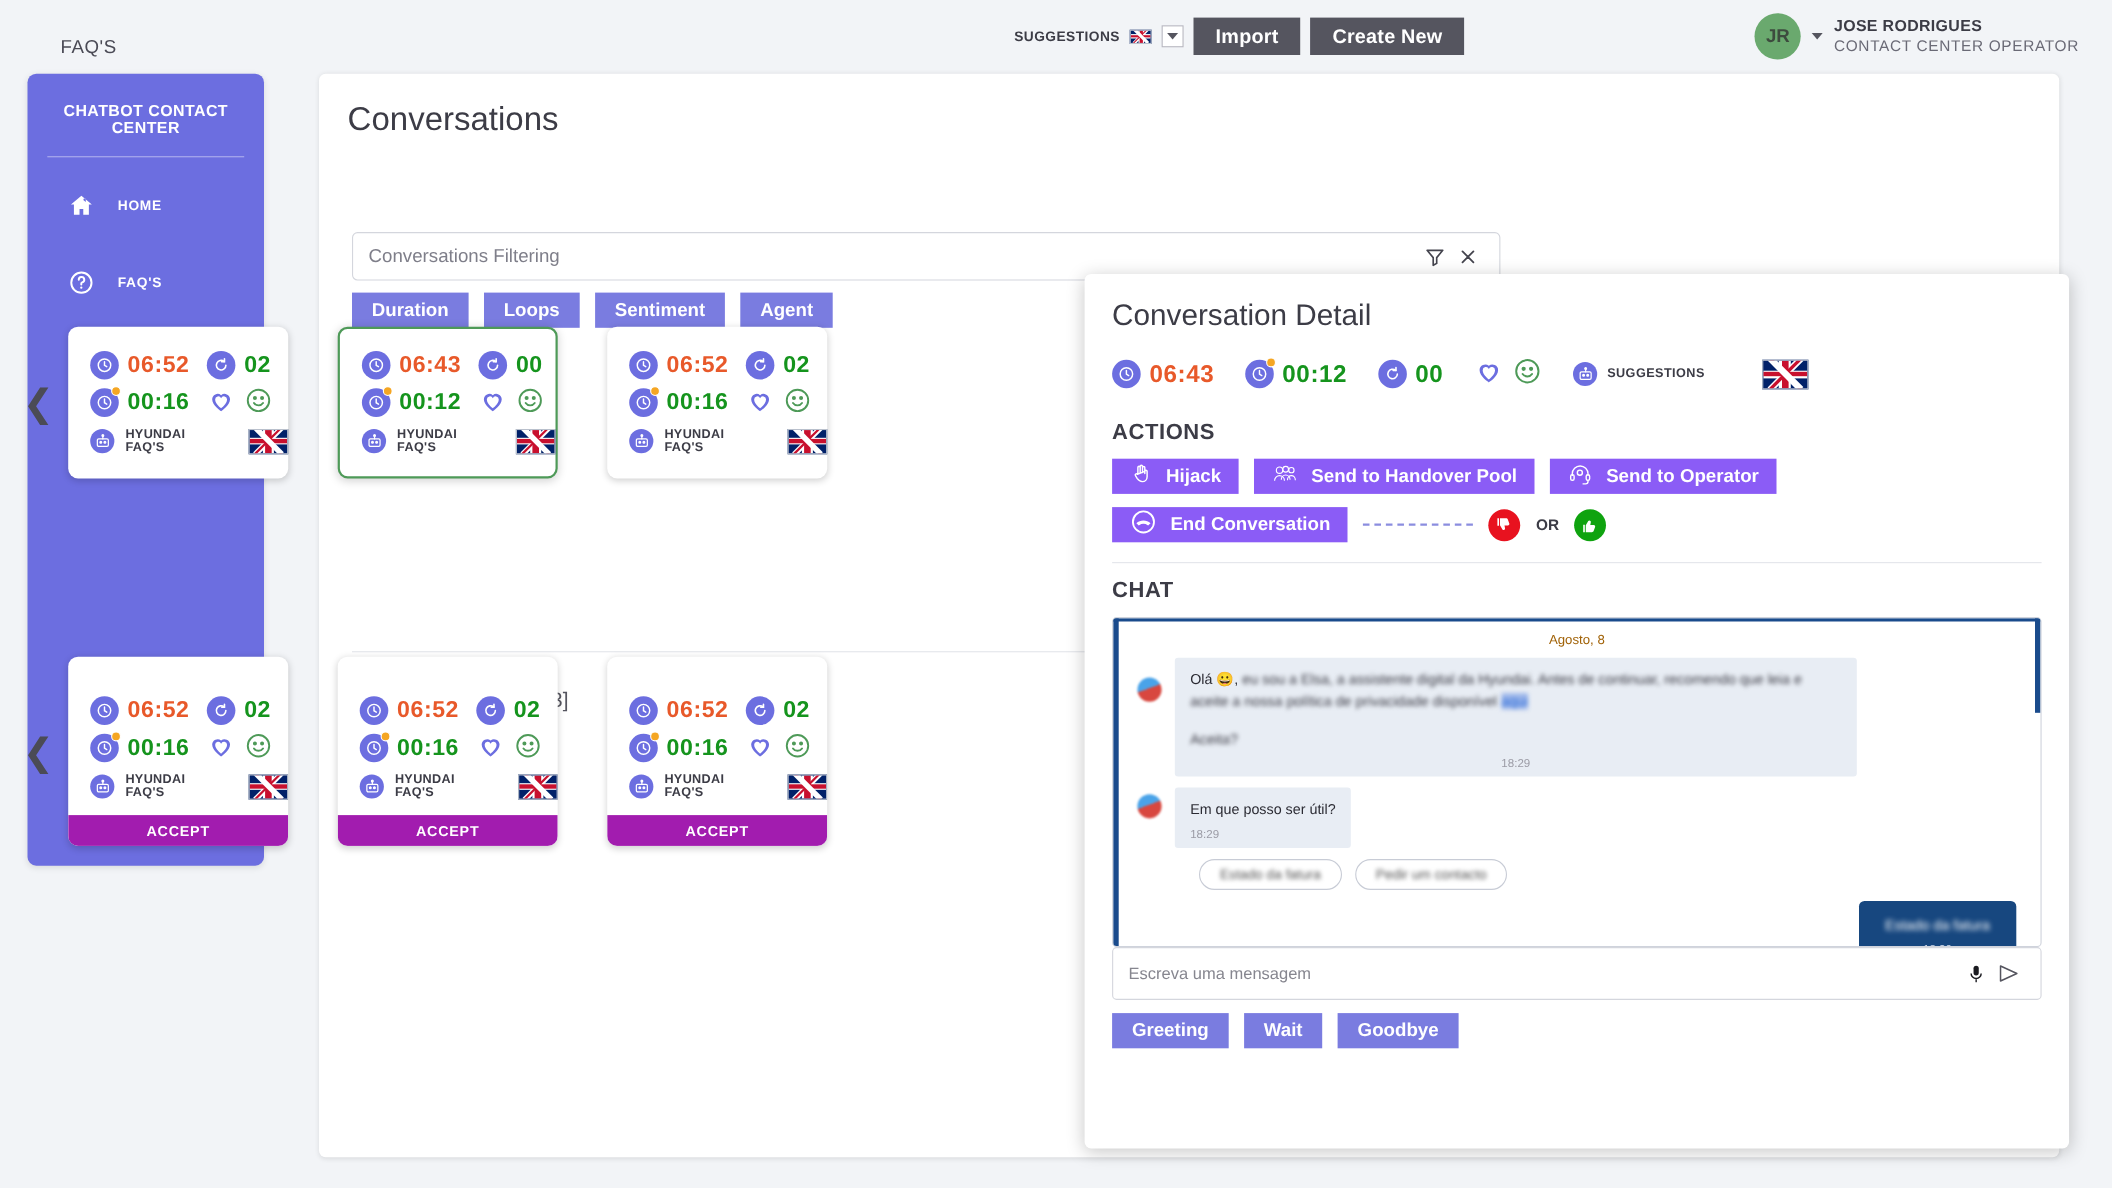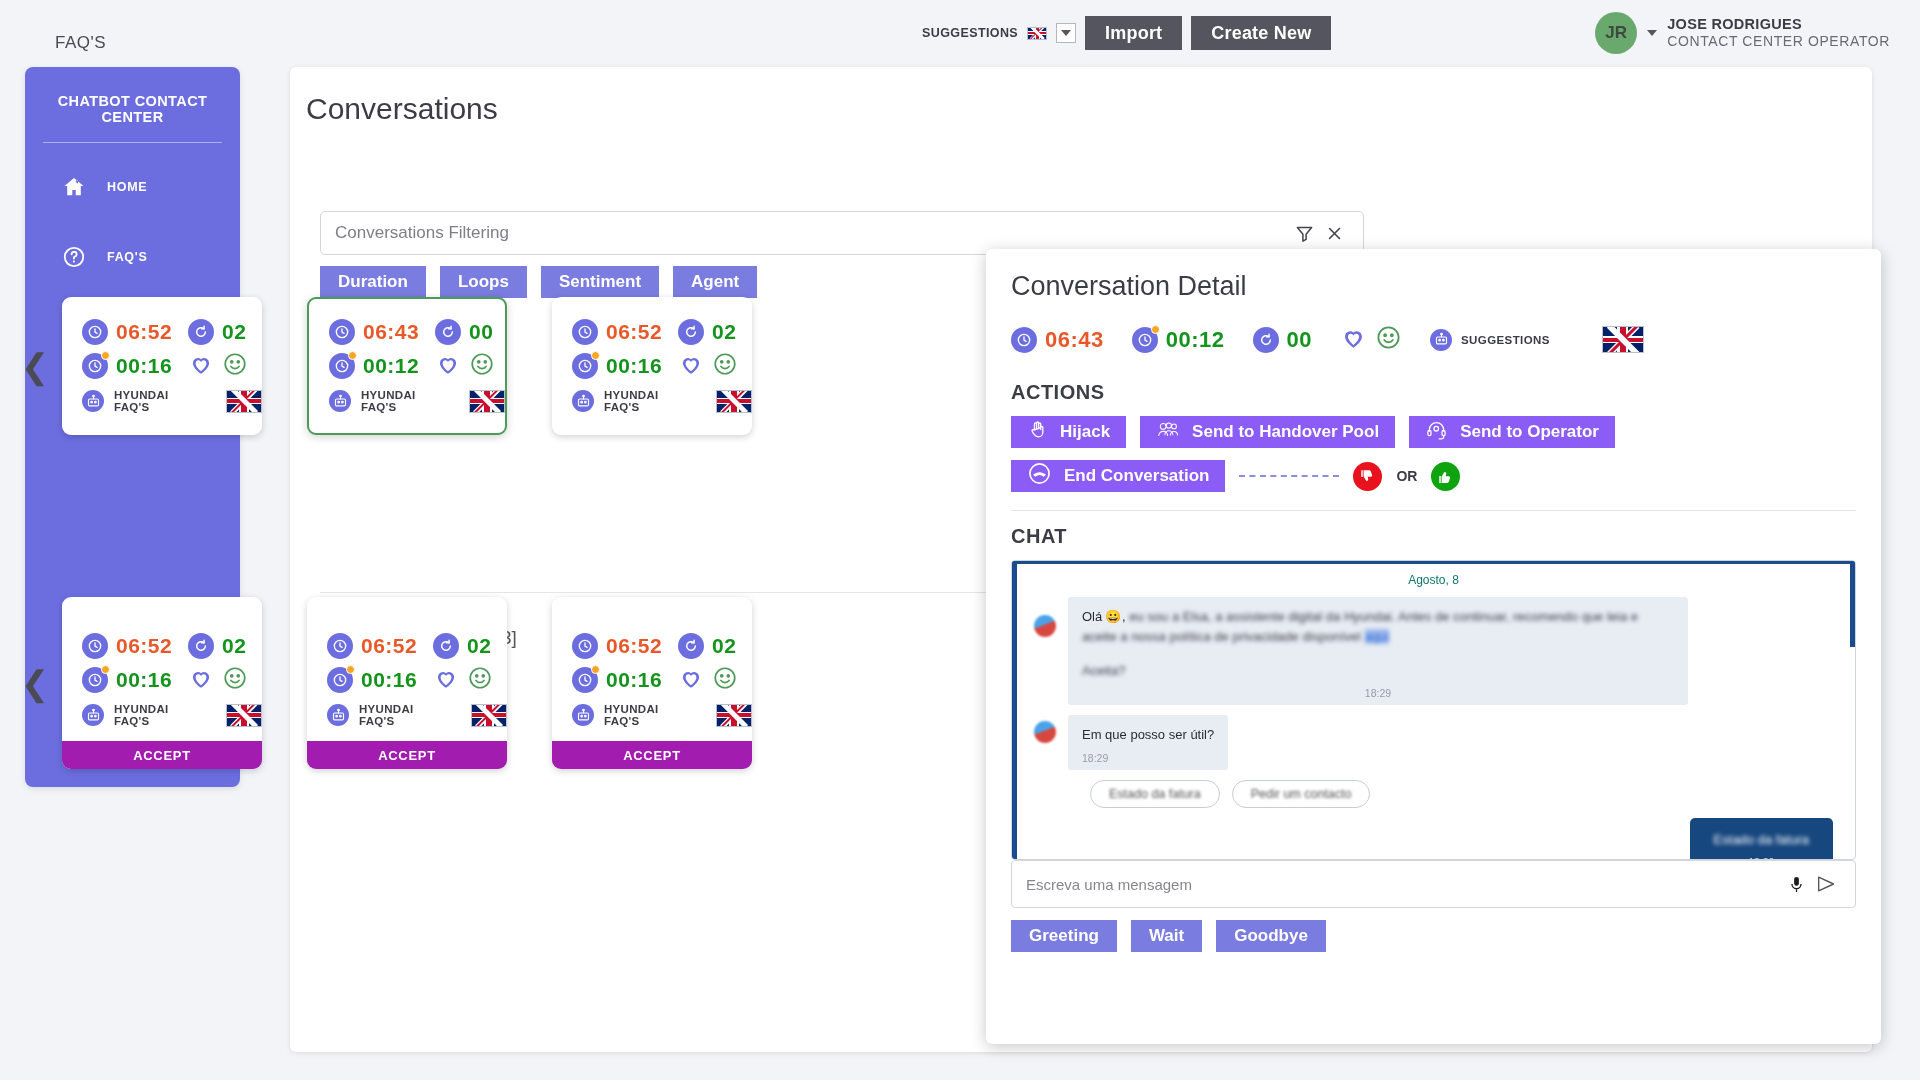--- a/index.html
+++ b/index.html
@@ -109,21 +109,21 @@
   .nav-icon { width: 26px; height: 26px; color: #fff; flex: none;
               display: flex; align-items: center; justify-content: center; }
   .nav-label { color: #fff; font-size: 12.5px; font-weight: bold; letter-spacing: .7px; }
 
   
   .main-card {
     position: absolute; left: 290px; top: 67px; width: 1582px; height: 985px;
     background: #fff; border-radius: 6px; box-shadow: 0 1px 5px rgba(0,0,0,.10);
   }
   .page-title {
-    position: absolute; left: 16px; top: 25px;
+    position: absolute; left: 26px; top: 25px;
     font-size: 30px; color: #3c3c46; font-weight: normal;
   }
   .filter-bar {
     position: absolute; left: 30px; top: 144px; width: 1044px; height: 44px;
     border: 1px solid #d4d6dd; border-radius: 5px; background: #fff;
     display: flex; align-items: center; padding: 0 14px;
   }
   .filter-input {
     flex: 1; border: none; outline: none; font-size: 17px; color: #55555f;
     font-family: "Liberation Sans", sans-serif; background: transparent;
@@ -229,21 +229,21 @@
   .hr { height: 1px; background: #e3e5ea; margin-top: 18px; }
 
   .chat-box {
     margin-top: 12px; border: 1px solid #cfd3dc; border-radius: 4px;
     height: 300px; position: relative; overflow: hidden; background: #fff;
   }
   .chat-accent { position: absolute; left: 0; top: 0; width: 5px; height: 100%; background: #1a4b8c; }
   .chat-accent-r { position: absolute; right: 0; top: 0; width: 5px; height: 86px; background: #1a4b8c; }
   .chat-top-line { position: absolute; left: 0; top: 0; width: 100%; height: 3px; background: #1a4b8c; }
   .chat-inner { padding: 12px 22px 0 22px; height: 100%; overflow: hidden; }
-  .chat-date { text-align: center; font-size: 12px; color: #0f766e; margin-bottom: 10px; }
+  .chat-date { text-align: center; font-size: 12px; color: #a16207; margin-bottom: 10px; }
   .msg { display: flex; align-items: flex-start; gap: 12px; margin-bottom: 10px; }
   .msg.out { justify-content: flex-end; }
   .ava {
     width: 22px; height: 22px; border-radius: 50%; flex: none; margin-top: 18px;
     background: linear-gradient(160deg,#4aa3e8 0 45%, #d8473f 45% 100%);
     filter: blur(1.1px);
   }
   .bubble {
     background: #e8edf4; border-radius: 3px; padding: 10px 14px 6px 14px;
     max-width: 620px; position: relative;

